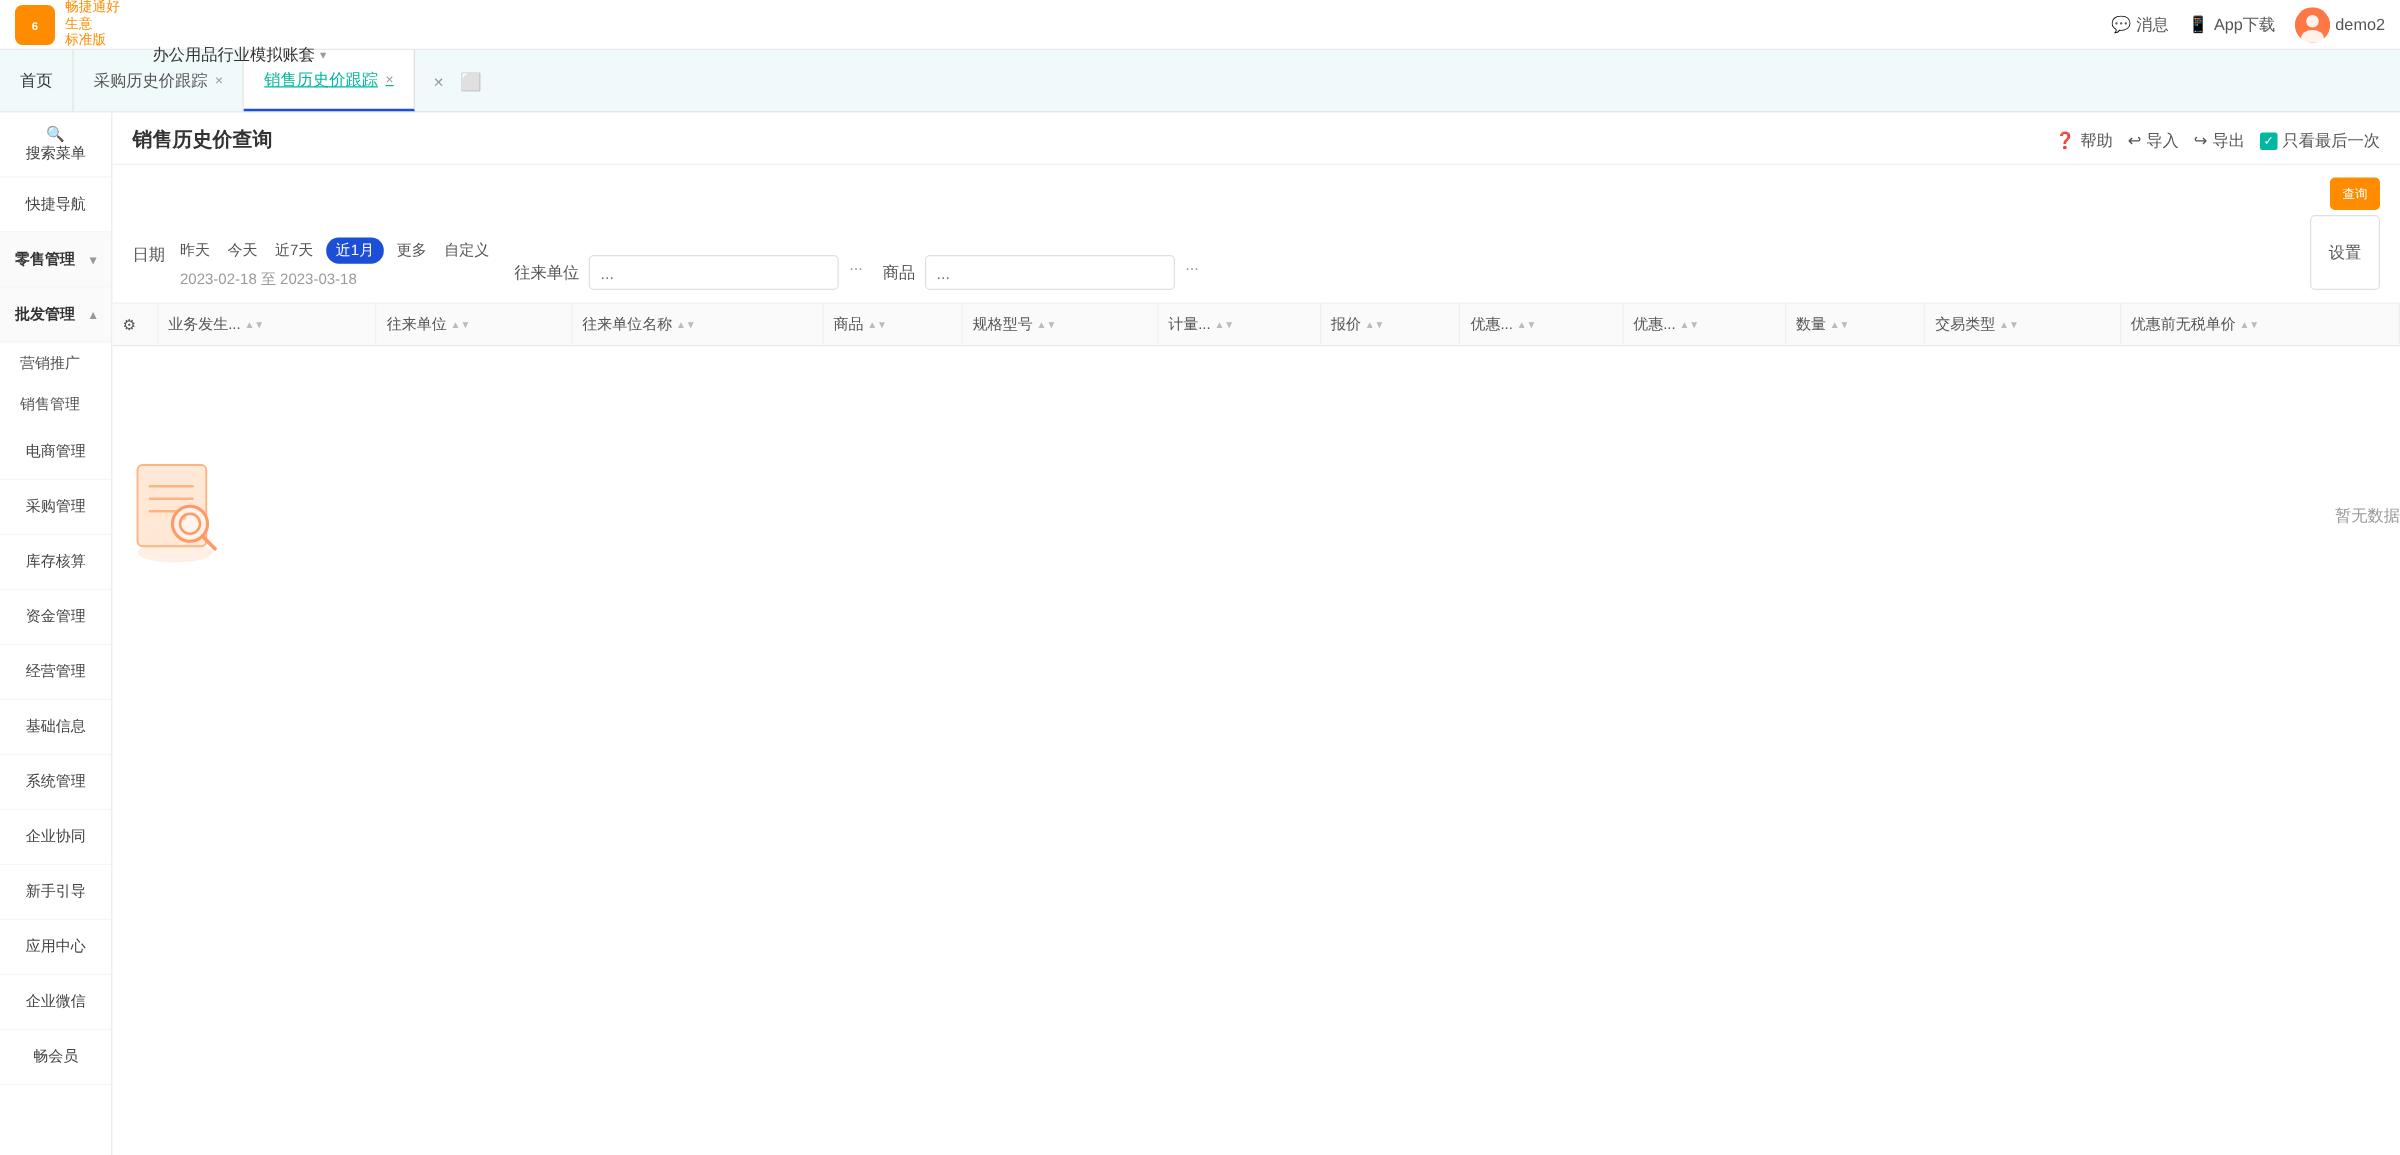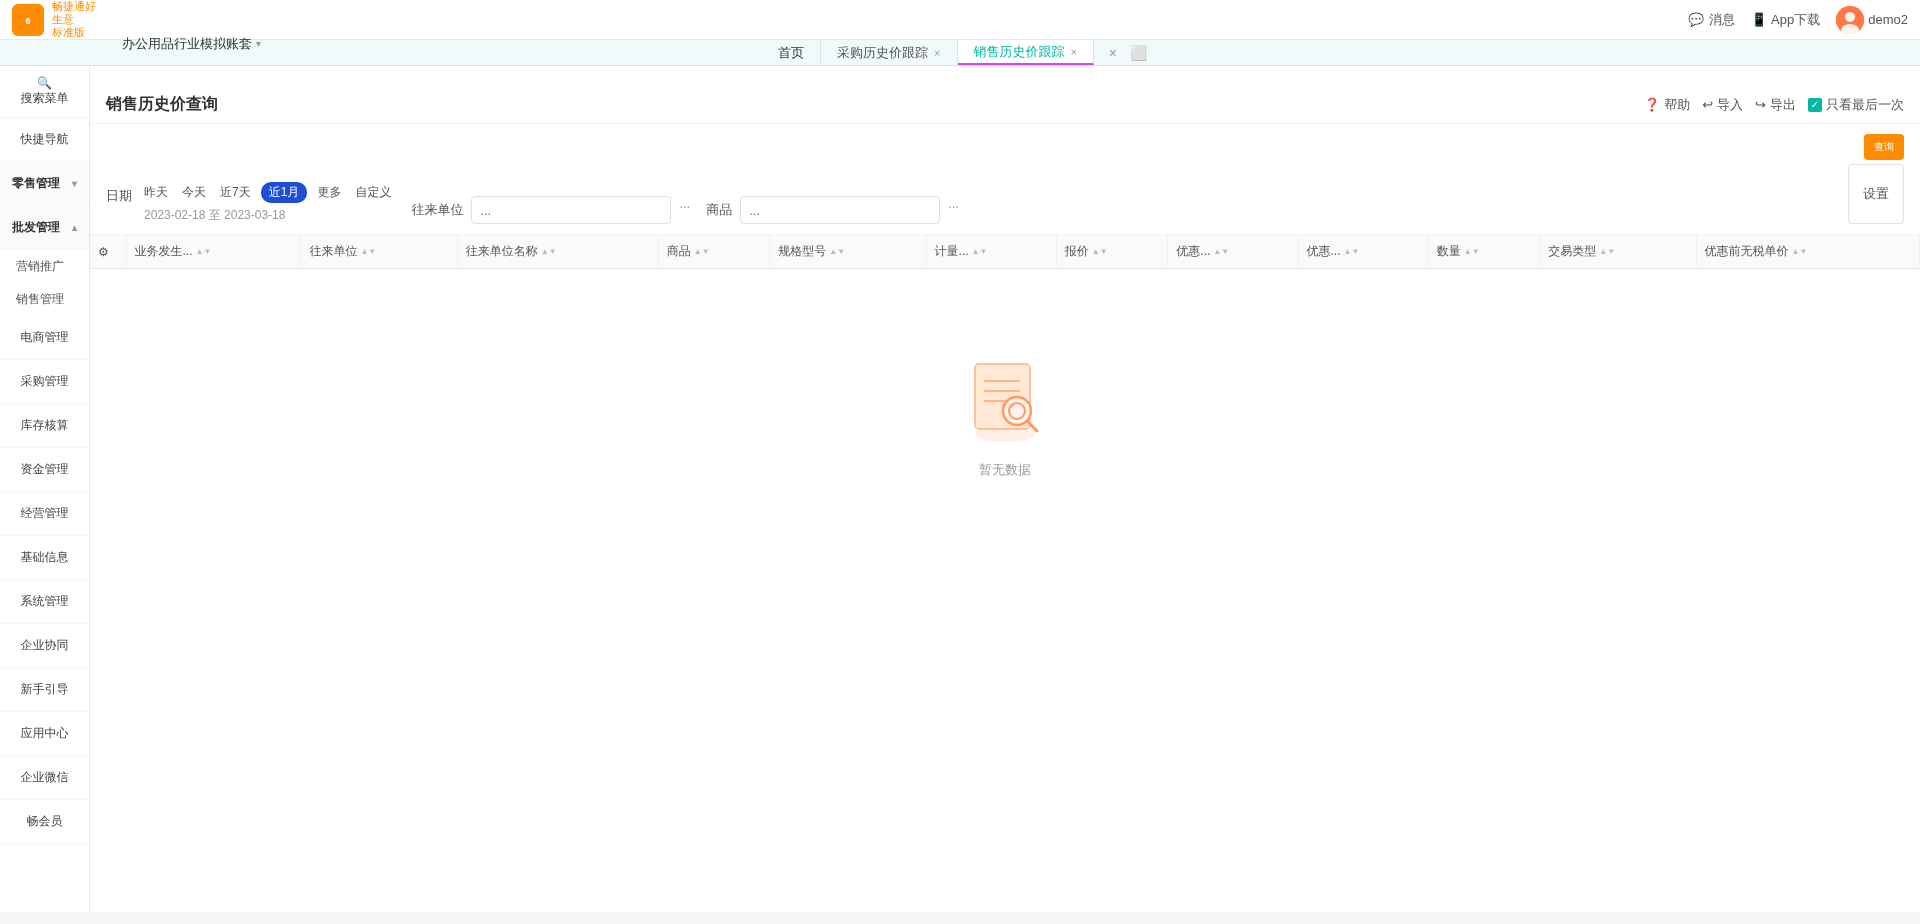--- a/index.html
+++ b/index.html
@@ -78,26 +78,26 @@
       background: linear-gradient(135deg, #ff9966, #ff6633);
       display: flex;
       align-items: center;
       justify-content: center;
       color: #fff;
       font-size: 11px;
     }
 
     
     .tab-bar {
-      height: 26px;
+      height: 50px;
       background: #f0fafa;
       display: flex;
       align-items: stretch;
       border-bottom: 1px solid #e0e0e0;
-      justify-content: center;
+      justify-content: flex-start;
     }
     .tabs-left {
       display: flex;
       align-items: stretch;
     }
     .tab {
       display: flex;
       align-items: center;
       padding: 0 16px;
       font-size: 13px;
@@ -106,21 +106,22 @@
       gap: 6px;
       color: #555;
       background: #f0fafa;
     }
     .tab.home {
       color: #333;
     }
     .tab.active {
       background: #fff;
       color: #00b8a0;
-      border-bottom: 2px solid #d946ef;
+      border-bottom: 2px solid #1d4ed8;
+      text-decoration: underline;
     }
     .tab .close-icon {
       font-size: 11px;
       color: #999;
       cursor: pointer;
     }
     .tab-actions {
       display: flex;
       align-items: center;
       padding: 0 8px;
@@ -195,21 +196,21 @@
     }
 
     
     .page-content {
       background: #fff;
       margin: 0;
       min-height: 100%;
     }
 
     .page-header {
-      padding: 28px 16px 8px;
+      padding: 12px 16px 8px;
       border-bottom: 1px solid #f0f0f0;
       display: flex;
       align-items: center;
       justify-content: space-between;
     }
     .page-title {
       font-size: 16px;
       font-weight: bold;
       color: #333;
     }
@@ -366,23 +367,22 @@
     }
     th .th-inner {
       display: flex;
       align-items: center;
     }
     th.gear-col { width: 36px; }
 
     
     .empty-state {
       display: flex;
-      flex-direction: column;
-      align-items: center;
-      justify-content: flex-end;
+      align-items: center;
+      justify-content: space-between;
       padding: 80px 0;
     }
     .empty-icon {
       width: 100px;
       height: 100px;
       margin-bottom: 12px;
     }
     .empty-text {
       font-size: 13px;
       color: #999;

